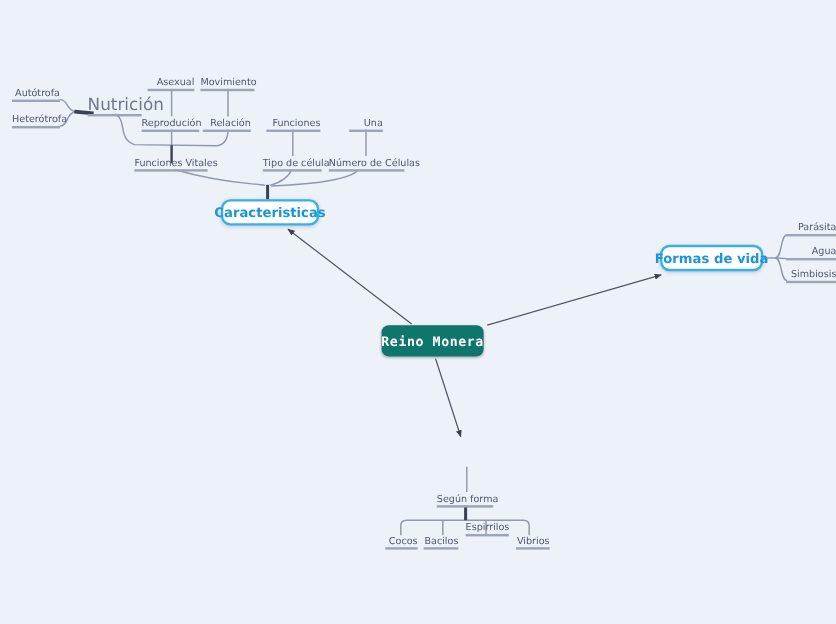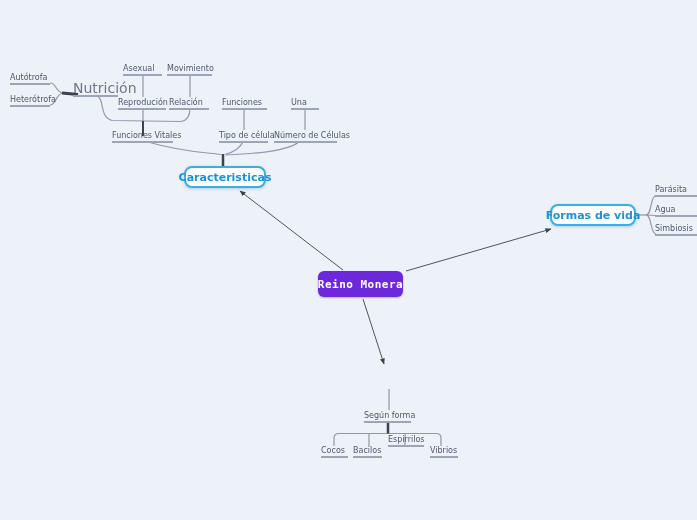--- a/index.html
+++ b/index.html
@@ -1,27 +1,27 @@
 <!DOCTYPE html>
 <html><head>
 <meta charset="utf-8">
 <style>
   html,body{margin:0;padding:0;background:#EDF1F8;}
   .stage{position:relative;width:697px;height:520px;background:#EDF1F8;
          font-family:"DejaVu Sans",sans-serif;overflow:hidden;}
   svg.wires{position:absolute;left:0;top:0;width:697px;height:520px;}
-  .lbl{position:absolute;font-size:8px;line-height:11px;height:11px;text-align:left;
+  .lbl{position:absolute;font-size:8px;line-height:11px;height:11px;text-align:right;
        color:#4E586C;border-bottom:2px solid #9AA5B6;white-space:nowrap;font-weight:500;}
   .lbl.big{font-size:14px;line-height:13px;height:13px;color:#6E7889;}
   .topic{position:absolute;display:flex;align-items:center;justify-content:center;
          background:#FFFFFF;border:2px solid #3AAFE4;border-radius:8px;color:#1B94D9;
          font-weight:bold;font-size:11px;white-space:nowrap;box-sizing:border-box;
          box-shadow:0 1px 3px rgba(80,130,180,.35);text-align:center;}
   .root{position:absolute;display:flex;align-items:center;justify-content:center;
-        background:#6d28d9;border-radius:6px;color:#FFFFFF;
+        background:#0f766e;border-radius:6px;color:#FFFFFF;
         font-family:"DejaVu Sans Mono",monospace;font-weight:bold;font-size:11px;
         letter-spacing:.5px;white-space:nowrap;box-shadow:0 1px 2px rgba(0,0,0,.25);}
 </style>
 </head>
 <body>
 
 <div class="stage">
 
   <svg class="wires" viewBox="0 0 697 520" fill="none">
     <defs>

